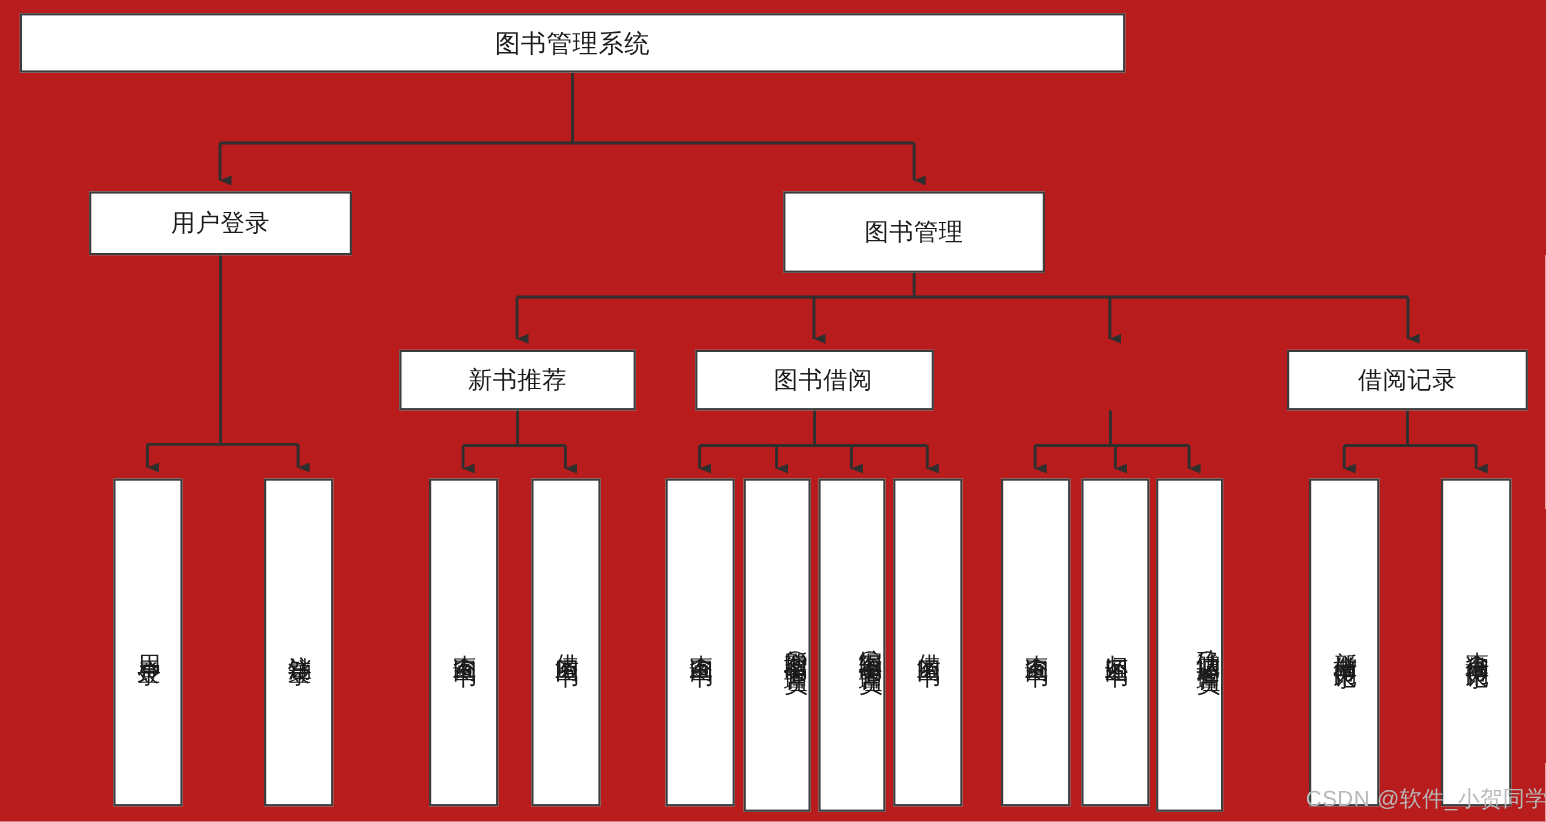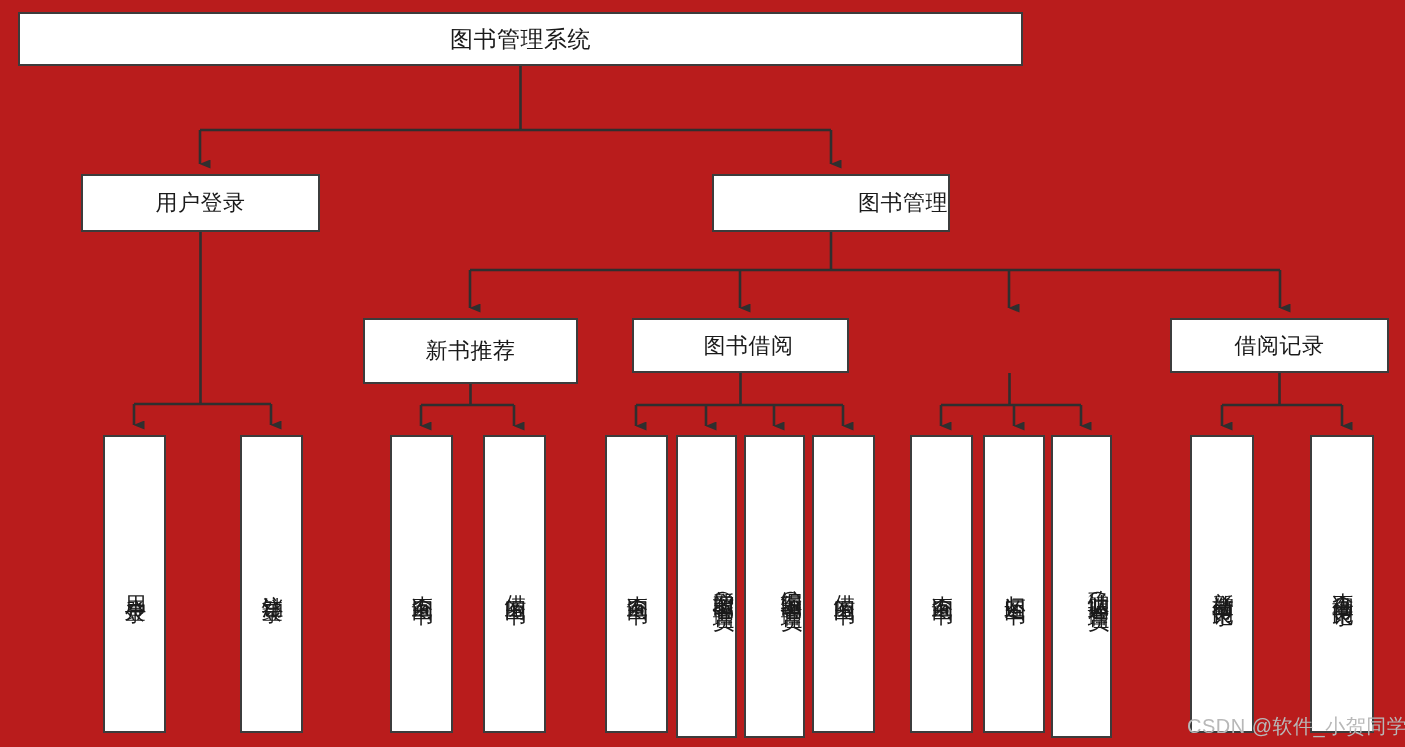--- a/index.html
+++ b/index.html
@@ -126,25 +126,25 @@
     </g>
   </svg>
 
   <div class="node horiz title" style="left: 18px; top: 12px; width: 1005px; height: 54px; border-color: rgb(60, 60, 60); background: rgb(255, 255, 255); color: rgb(26, 26, 26);">
     <span>图书管理系统</span>
   </div>
 
   <div class="node horiz" style="left: 81px; top: 174px; width: 239px; height: 58px; border-color: rgb(60, 60, 60); background: rgb(255, 255, 255); color: rgb(26, 26, 26);">
     <span>用户登录</span>
   </div>
-  <div class="node horiz" style="left: 712px; top: 174px; width: 238px; height: 58px; border-color: rgb(60, 60, 60); background: rgb(255, 255, 255); color: rgb(26, 26, 26); justify-content: flex-end;">
+  <div class="node horiz" style="left: 712px; top: 174px; width: 238px; height: 74px; border-color: rgb(60, 60, 60); background: rgb(255, 255, 255); color: rgb(26, 26, 26);">
     <span>图书管理</span>
   </div>
 
-  <div class="node horiz" style="left: 363px; top: 318px; width: 215px; height: 66px; border-color: rgb(60, 60, 60); background: rgb(255, 255, 255); color: rgb(26, 26, 26);">
+  <div class="node horiz" style="left: 363px; top: 318px; width: 215px; height: 55px; border-color: rgb(60, 60, 60); background: rgb(255, 255, 255); color: rgb(26, 26, 26);">
     <span>新书推荐</span>
   </div>
   <div class="node horiz" style="left: 632px; top: 318px; width: 217px; height: 55px; border-color: rgb(60, 60, 60); background: rgb(255, 255, 255); color: rgb(26, 26, 26); padding-left: 16px;">
     <span>图书借阅</span>
   </div>
   <div class="node horiz" style="left: 1170px; top: 318px; width: 219px; height: 55px; border-color: rgb(60, 60, 60); background: rgb(255, 255, 255); color: rgb(26, 26, 26); align-items: center;">
     <span>借阅记录</span>
   </div>
 
   <div class="node vert" style="left: 103px; top: 435px; width: 63px; height: 298px; border-color: rgb(60, 60, 60); background: rgb(255, 255, 255); color: rgb(26, 26, 26);">

